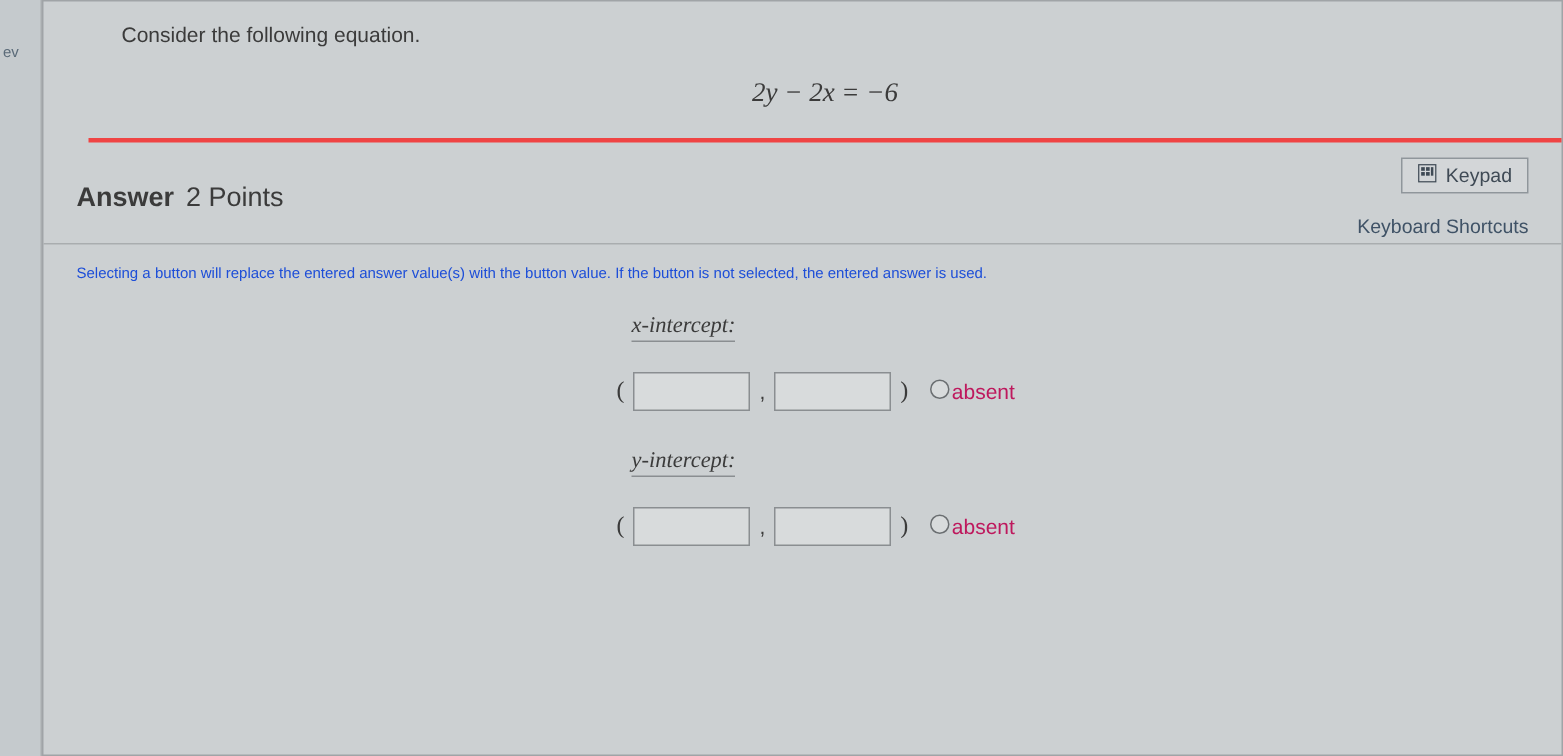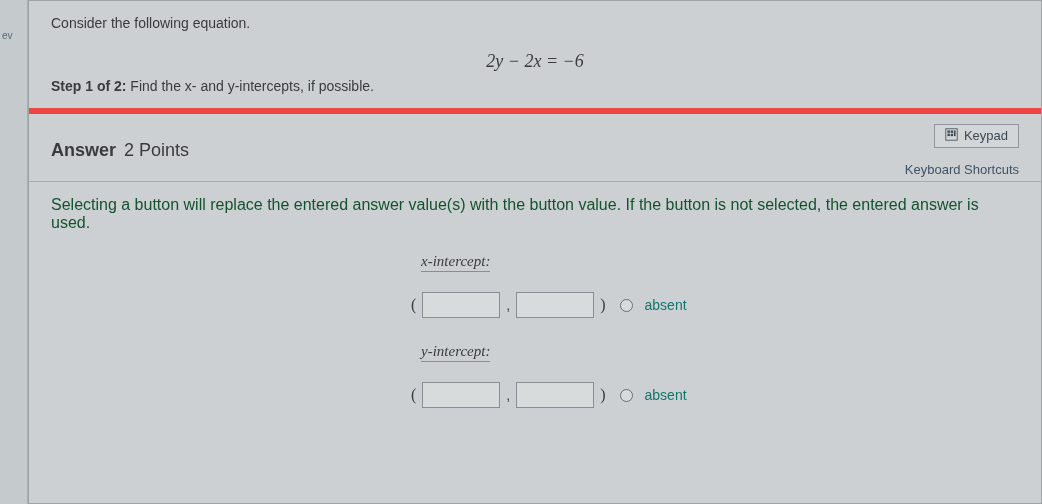--- a/index.html
+++ b/index.html
@@ -24,21 +24,22 @@
   }
   .main {
     flex: 1;
     background: #ccd0d2;
     border: 1px solid #a0a4a7;
     display: flex;
     flex-direction: column;
   }
   .section {
     padding: 14px 22px;
-    border-bottom: 6px solid #ef4444;
+    border-bottom: 3px solid #ef4444;
+    margin-left: 30px;
   }
   .prompt-text { font-size: 14px; }
   .equation {
     text-align: center;
     font-family: "Times New Roman", serif;
     font-size: 18px;
     margin: 20px 0 6px 0;
     font-style: italic;
   }
   .step-line { font-size: 14px; margin-top: 4px; }
@@ -64,22 +65,22 @@
     font-size: 13px;
     color: #3f4a55;
     cursor: pointer;
     margin-bottom: 12px;
   }
   .keypad-btn svg { width: 13px; height: 13px; }
   .shortcuts { color: #3f5266; margin-top:2px; cursor:pointer; }
 
   .instructions {
     padding: 14px 22px 10px 22px;
-    font-size: 16px;
-    color: #14532d;
+    font-size: 10px;
+    color: #1d4ed8;
   }
 
   .work-area {
     flex: 1;
     padding: 10px 22px;
   }
   .group {
     margin-left: 370px;
     margin-bottom: 24px;
   }
@@ -105,25 +106,25 @@
     width: 78px;
     height: 26px;
     border: 1px solid #8a8e91;
     background: #d8dbdc;
     font-size: 14px;
     padding: 2px 4px;
   }
   .comma { font-size: 14px; }
   .radio-wrap {
     display: inline-flex;
-    align-items: center;
-    gap: 12px;
+    align-items: flex-start;
+    gap: 2px;
     margin-left: 8px;
     font-size: 14px;
-    color: #0f766e;
+    color: #be185d;
     cursor: pointer;
   }
   .radio {
     width: 13px; height: 13px;
     border: 1.5px solid #6a6e71;
     border-radius: 50%;
     background: #d8dbdc;
   }
 </style>
 </head>
@@ -132,23 +133,20 @@
 <div class="left-rail">
   <span></span>
   <span>ev</span>
 </div>
 
 <div class="main">
 
   <div class="section">
     <div class="prompt-text">Consider the following equation.</div>
     <div class="equation">2y − 2x = −6</div>
-    <div class="step-line">
-      <b>Step 1 of 2:</b><span> Find the x- and y-intercepts, if possible.</span>
-    </div>
   </div>
 
   <div class="answer-bar">
     <div class="answer-left">
       <span class="bold">Answer</span>
       <span>2 Points</span>
     </div>
     <div class="answer-right">
       <div class="keypad-btn">
         <span>

